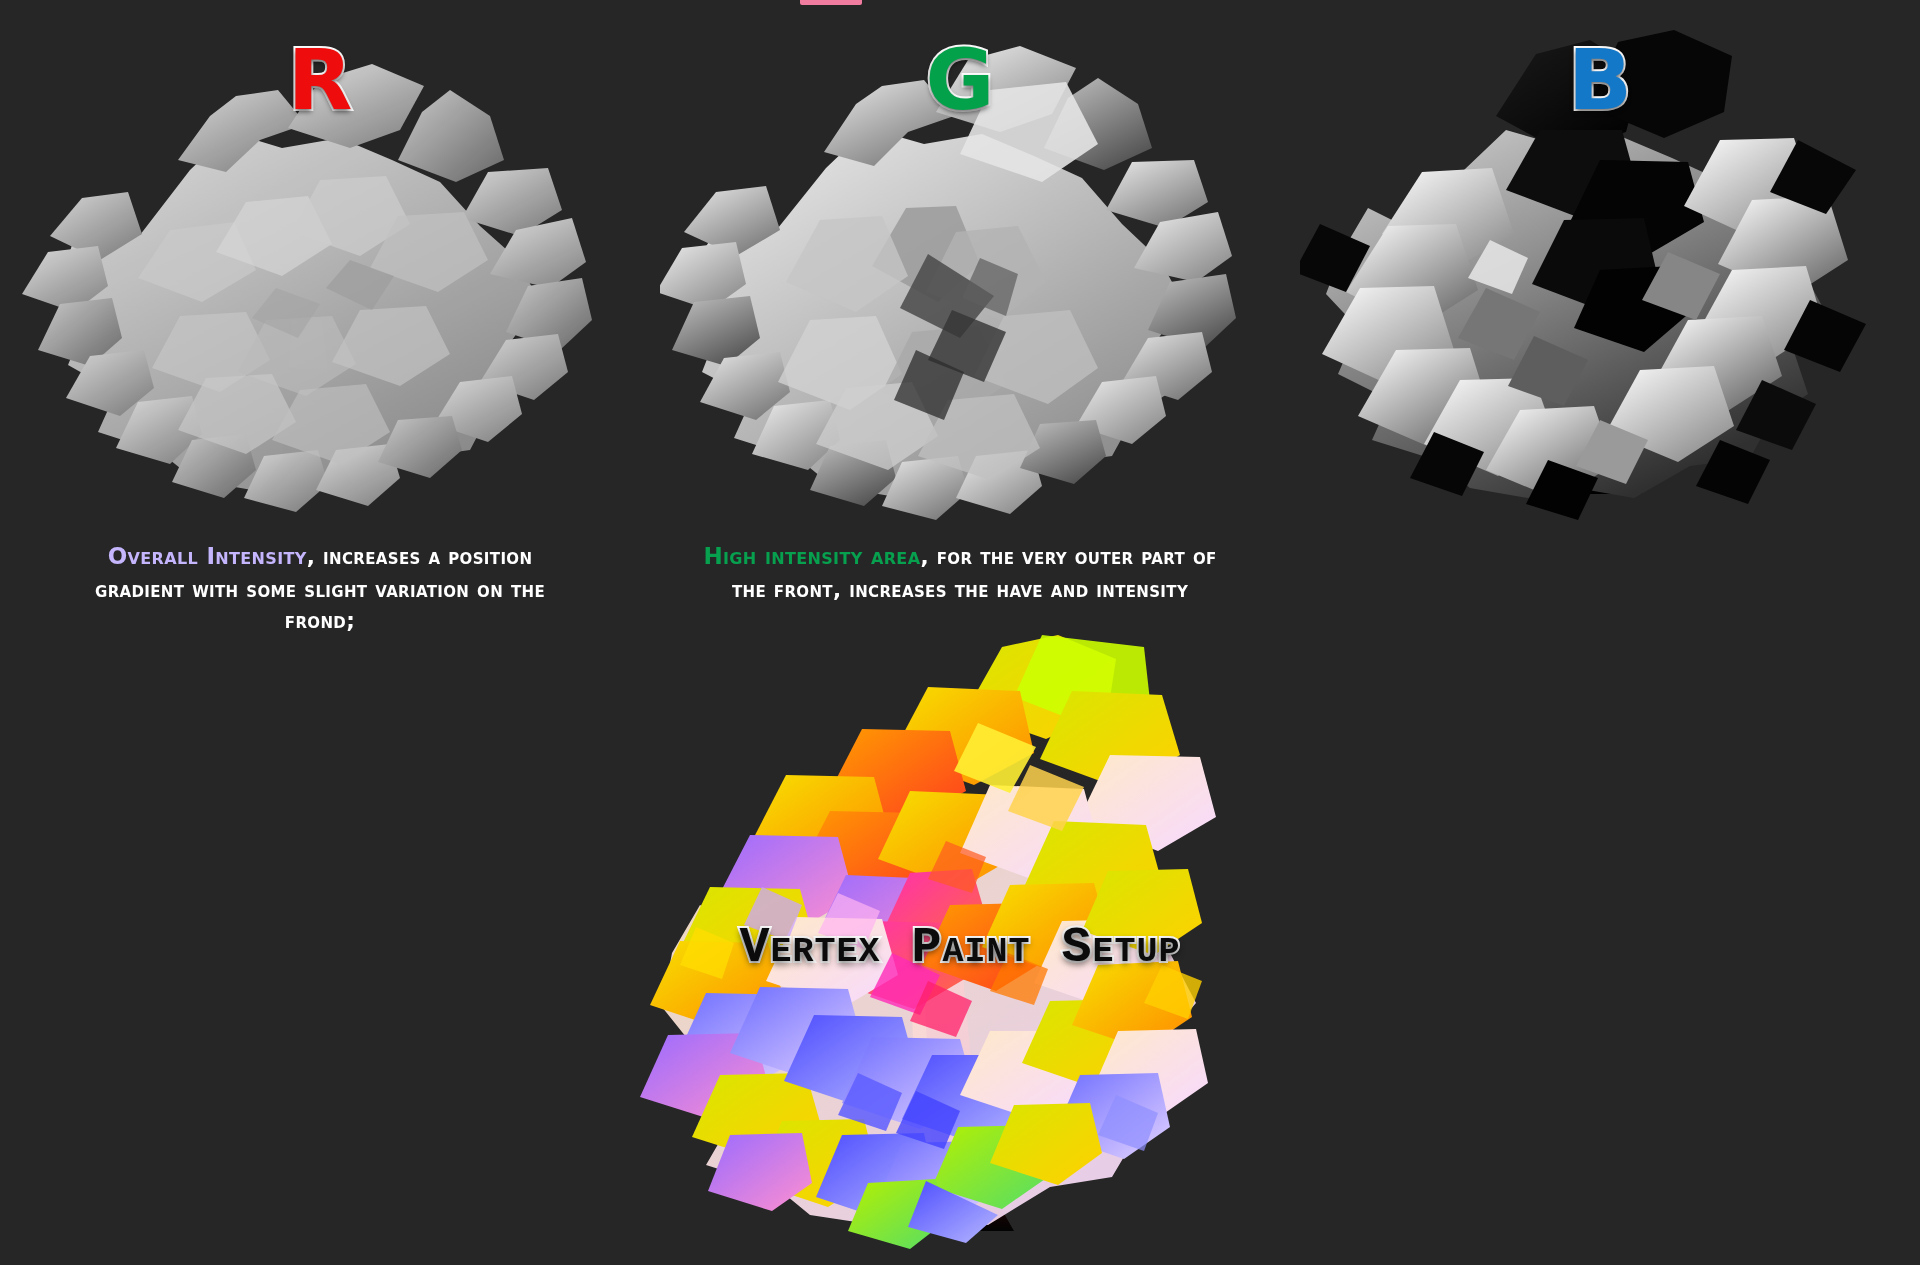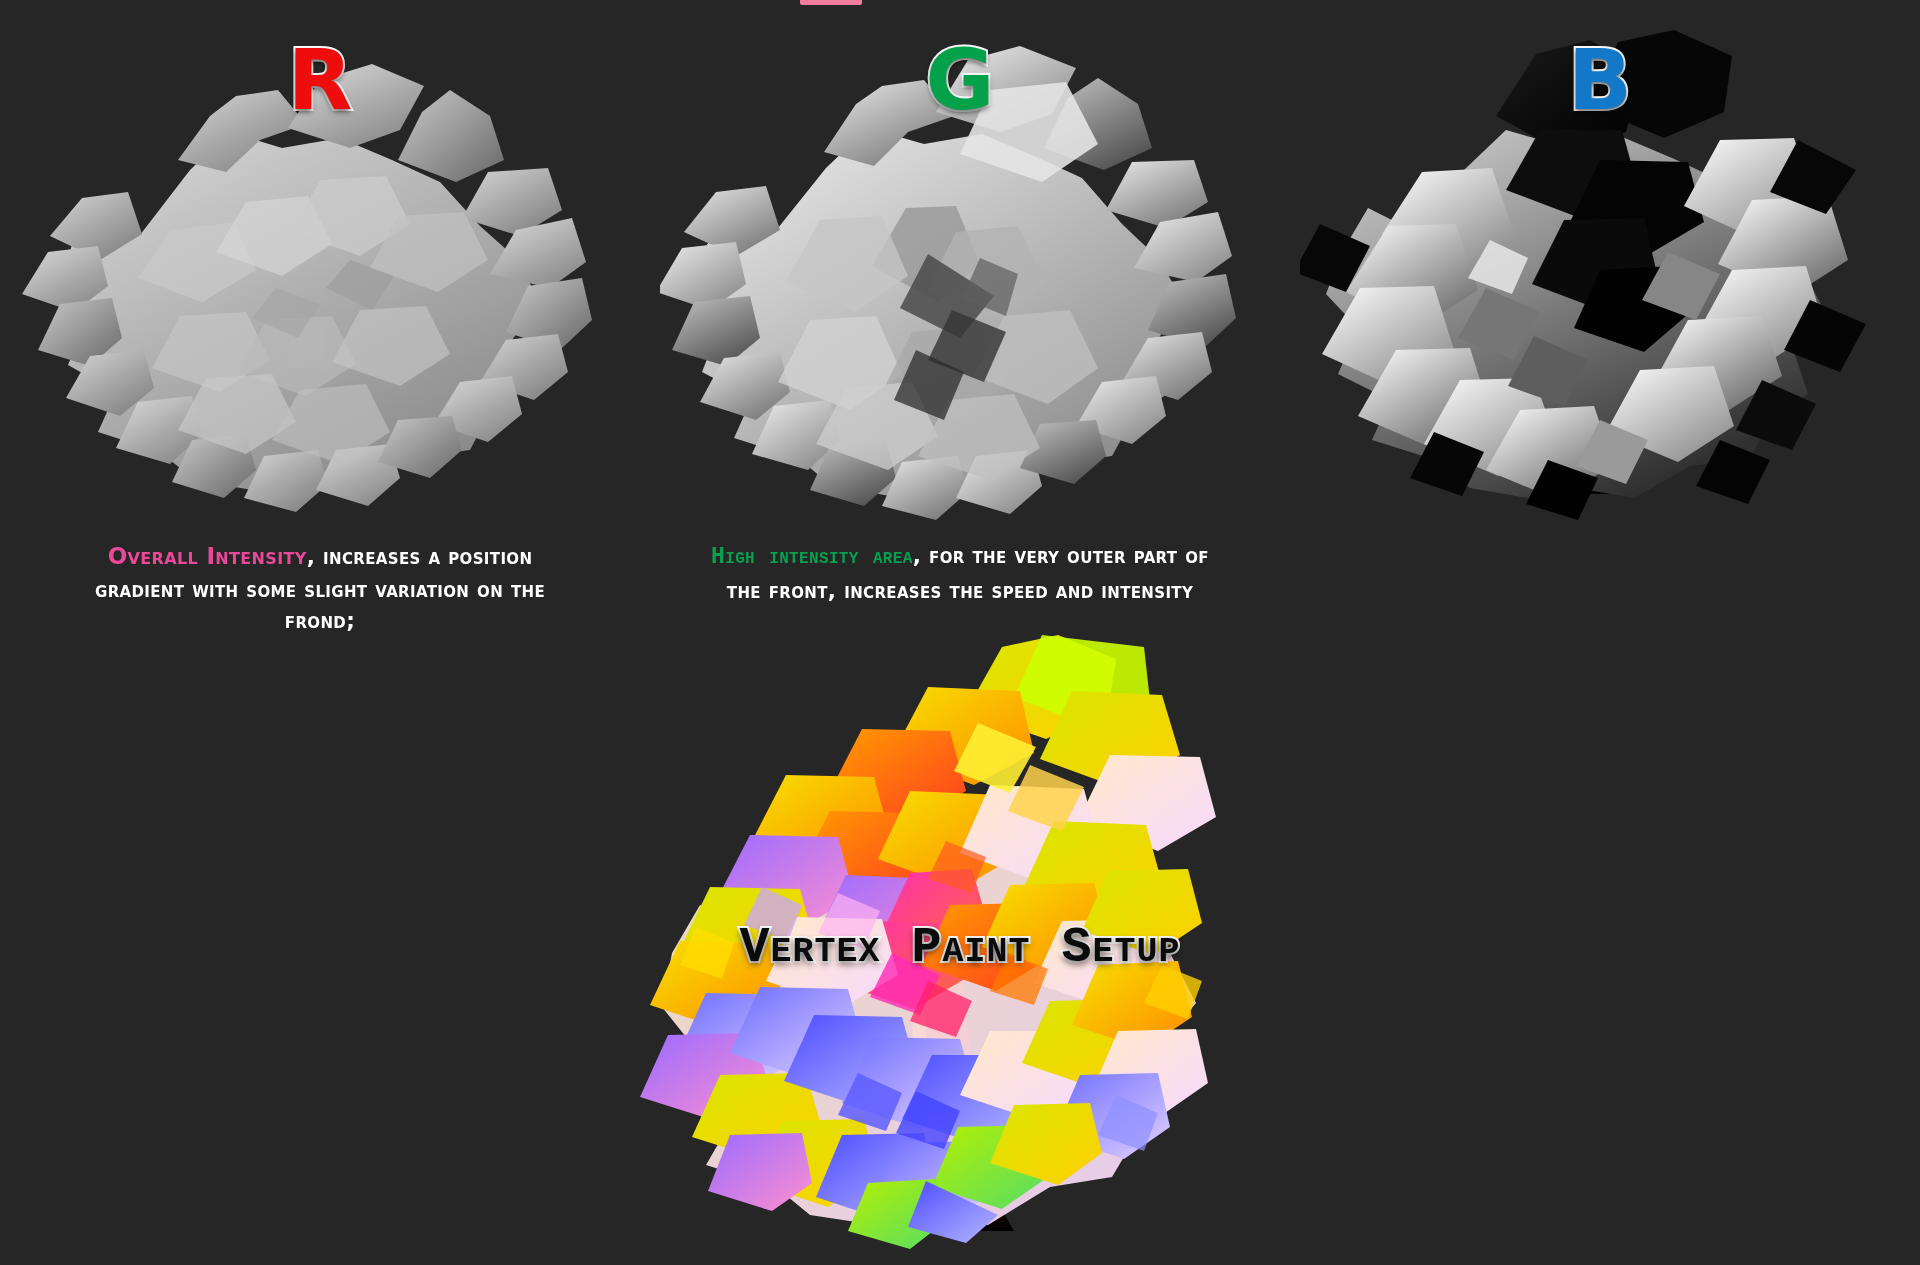--- a/index.html
+++ b/index.html
@@ -80,22 +80,22 @@
     color: #ffffff;
     font-size: 21.5px;
     font-weight: bold;
     letter-spacing: .35px;
     line-height: 1.47;
     font-variant: small-caps;
     font-family: "DejaVu Sans", sans-serif;
     z-index: 5;
   }
   .caption .hl { font-size: 23px; }
-  .hl-r { color: #ec4899; }
-  .hl-g { color: #07a04f; font-family: Liberation Mono, monospace; }
+  .hl-r { color: #c4b5fd; }
+  .hl-g { color: #07a04f; }
   .hl-b { color: #1f81cf; }
 
   
   #hero {
     position: absolute;
     left: 50%;
     transform: translateX(-50%);
     top: 635px;
     width: 700px;
     height: 630px;
@@ -243,21 +243,21 @@
           <polygon points="288,380 258,436 330,460 380,428 354,374" fill="#c0c0c0" opacity="0.75"></polygon>
           <polygon points="268,234 240,288 300,318 334,276" fill="#4a4a4a" opacity="0.85"></polygon>
           <polygon points="292,290 268,340 324,362 346,312" fill="#353535" opacity="0.8"></polygon>
           <polygon points="256,330 234,380 284,400 304,352" fill="#2c2c2c" opacity="0.75"></polygon>
           <polygon points="320,238 302,278 346,296 358,254" fill="#5e5e5e" opacity="0.7"></polygon>
         </g>
       </svg>
     </div>
     <div class="channel-letter" id="letter-g">G</div>
     <div class="caption">
-      <span class="hl hl-g">High intensity area</span><span>, for the very outer part of the front, increases the speed and intensity</span>
+      <span class="hl hl-g">High intensity area</span><span>, for the very outer part of the front, increases the have and intensity</span>
     </div>
   </div>
 
   <div class="channel-panel">
     <div class="tree-stage">
       <svg viewBox="0 0 600 500" xmlns="http://www.w3.org/2000/svg">
         <defs>
           <linearGradient id="bg1" x1="0" y1="0" x2="0.8" y2="1">
             <stop offset="0" stop-color="#ffffff"></stop>
               <stop offset="1" stop-color="#8c8c8c"></stop>

